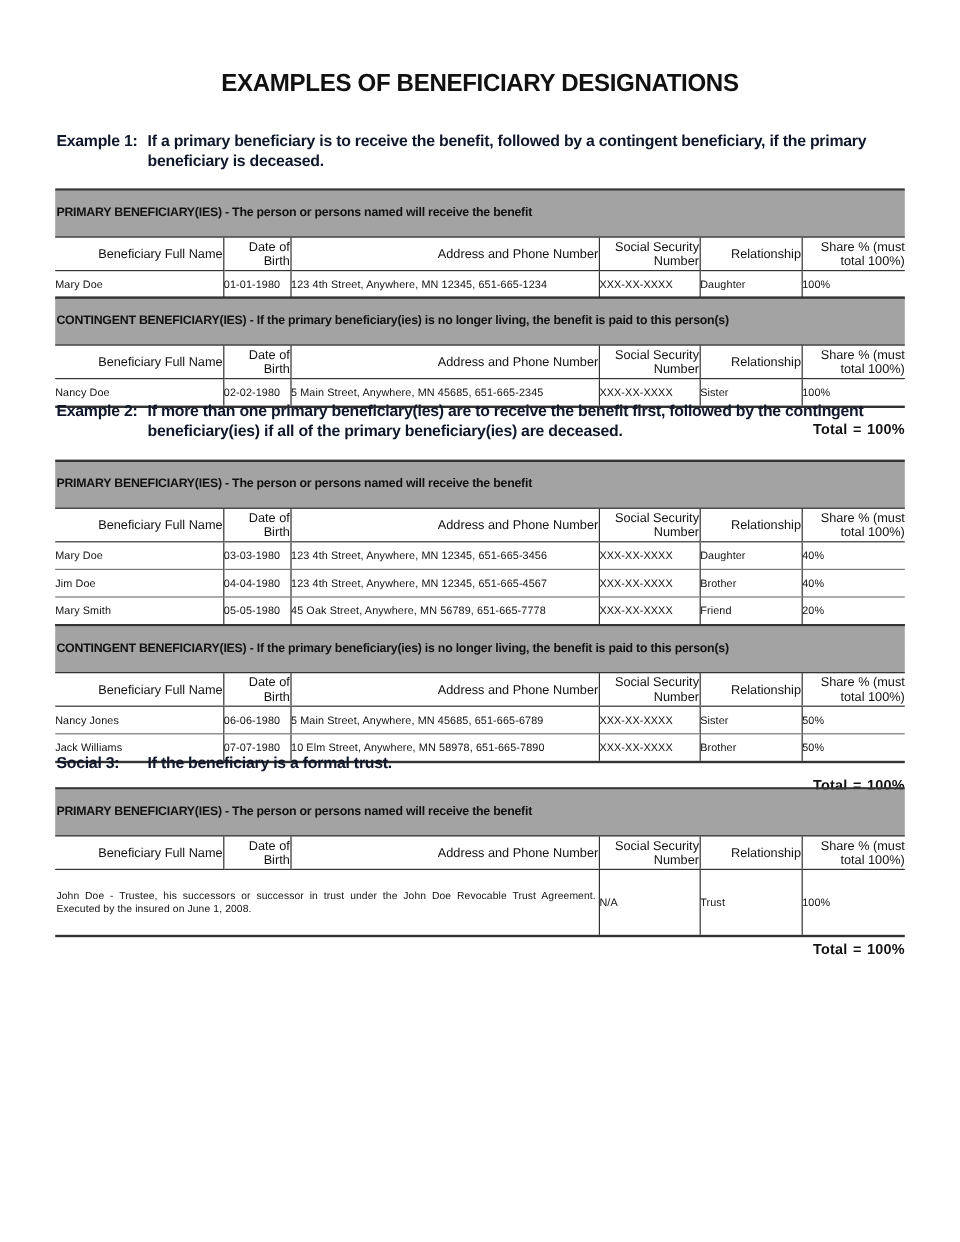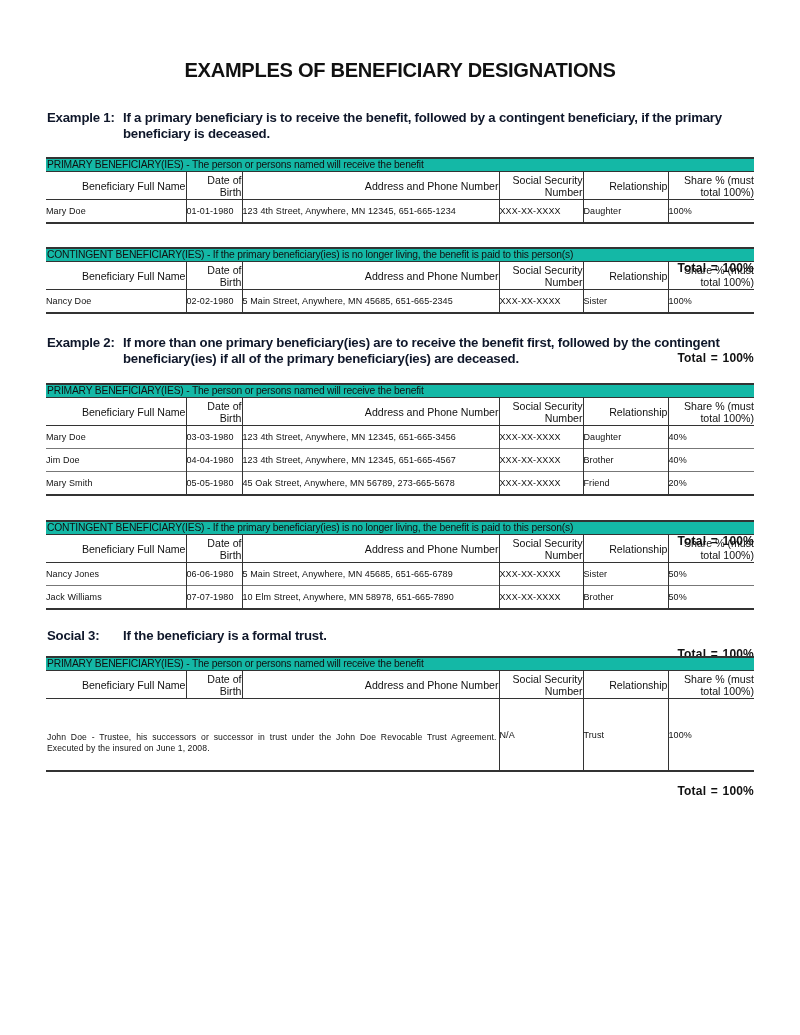--- a/index.html
+++ b/index.html
@@ -19,39 +19,39 @@
     }
     .example .lbl { display: inline-block; width: 76px; vertical-align: top; }
     .example .txt { display: inline-block; width: 630px; vertical-align: top; }
     .tbl {
       position: absolute; left: 46px; width: 708px;
       border-top: 2px solid #333;
       border-bottom: 2px solid #333;
     }
     .tbl table { border-collapse: collapse; width: 100%; table-layout: fixed; }
     .tbl .band {
-      background: #14b8a6; font-size: 10.3px; font-weight: normal; height: 12px;
-      line-height: 12px; padding: 0 1px; border-bottom: 1.5px solid #333;
+      background: #a3a3a3; font-size: 10.3px; font-weight: bold; height: 12px;
+      line-height: 12px; padding: 13px 1px; border-bottom: 1.5px solid #333;
       white-space: nowrap; letter-spacing: -0.2px;
     }
     .tbl th {
       font-weight: normal; font-size: 10.6px; line-height: 12px; height: 27px;
       padding: 0; text-align: right; border-bottom: 1.5px solid #333;
       border-left: 1.5px solid #333;
     }
     .tbl th:first-child, .tbl td:first-child { border-left: none; }
     .tbl td {
       font-size: 9px; text-align: left; padding: 0; height: 22px;
       border-left: 1.5px solid #333; border-top: 1px solid #777;
       letter-spacing: 0.1px; white-space: nowrap;
     }
     .tbl tr.first td { border-top: none; }
     .tbl td.trust {
       text-align: justify; white-space: normal; font-size: 8.6px; line-height: 11px;
-      padding: 17px 2px 0 1px; height: 54px; text-align-last: left;
+      padding: 0 2px 0 1px; height: 54px; text-align-last: left;
     }
     col.c1 { width: 140px; } col.c2 { width: 56px; } col.c3 { width: 257px; }
     col.c4 { width: 84px; } col.c5 { width: 85px; } col.c6 { width: 86px; }
     .total {
       position: absolute; right: 46px; font-size: 12px; font-weight: bold;
       letter-spacing: 0.2px; word-spacing: 1px; margin-top: 34px;
     }
   </style>
 </head>
 <body>
@@ -164,21 +164,21 @@
       <td>Jim Doe</td>
       <td>04-04-1980</td>
       <td>123 4th Street, Anywhere, MN 12345, 651-665-4567</td>
       <td>XXX-XX-XXXX</td>
       <td>Brother</td>
       <td>40%</td>
     </tr>
     <tr>
       <td>Mary Smith</td>
       <td>05-05-1980</td>
-      <td>45 Oak Street,  Anywhere, MN 56789, 273-665-5678</td>
+      <td>45 Oak Street,  Anywhere, MN 56789, 651-665-7778</td>
       <td>XXX-XX-XXXX</td>
       <td>Friend</td>
       <td>20%</td>
     </tr>
   </tbody>
     </table>
 </div>
 <div class="total" style="top:500px">Total = 100%</div>
 
 <div class="tbl" style="top:520px">

